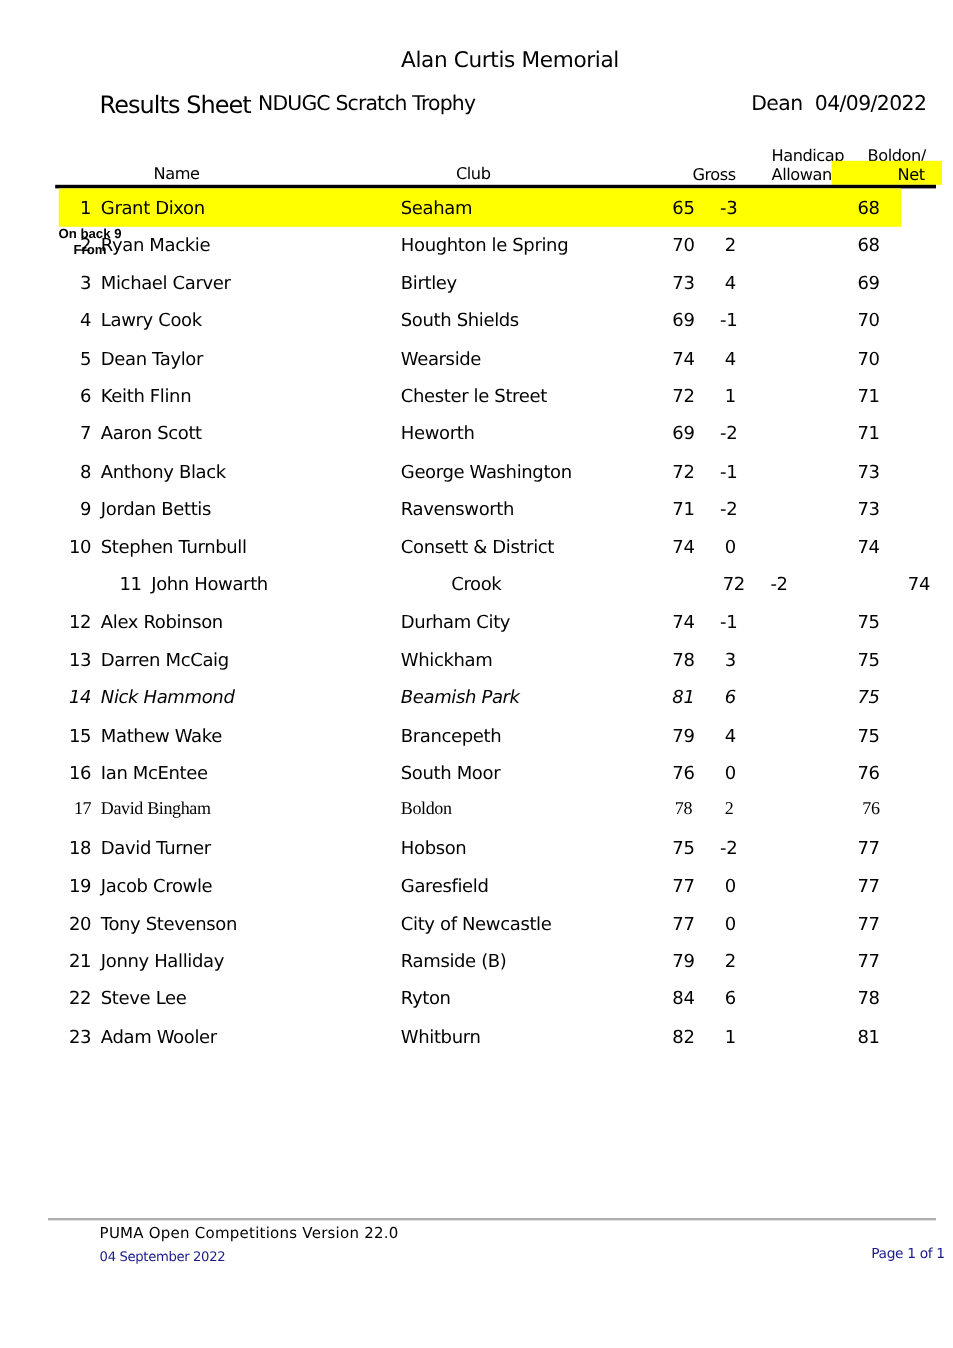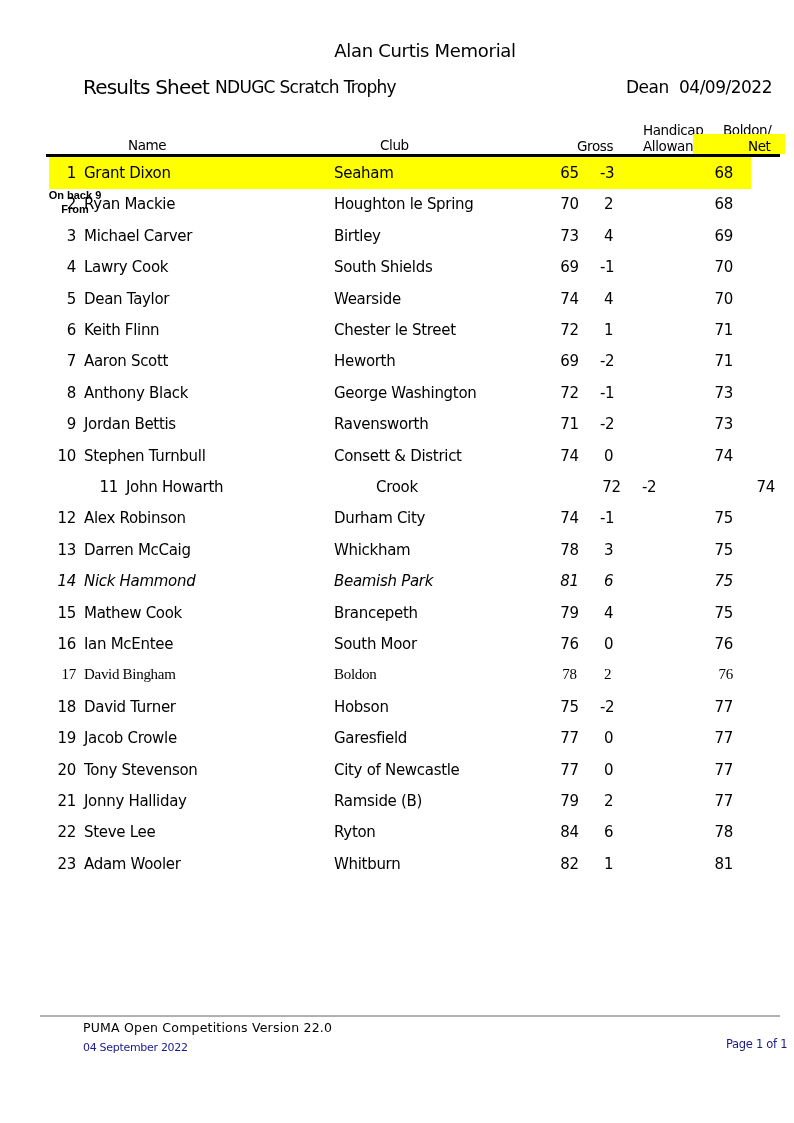--- a/index.html
+++ b/index.html
@@ -173,21 +173,21 @@
       <div class="row" style="top: 565.2px; font-style: italic;">
         <span class="c-pos">14</span>
         <span class="c-name">Nick Hammond</span>
         <span class="c-club">Beamish Park</span>
         <span class="c-gross">81</span>
         <span class="c-hcap pos">6</span>
         <span class="c-net">75</span>
       </div>
       <div class="row" style="top: 596.6px;">
         <span class="c-pos">15</span>
-        <span class="c-name">Mathew Cook</span>
+        <span class="c-name">Mathew Wake</span>
         <span class="c-club">Brancepeth</span>
         <span class="c-gross">79</span>
         <span class="c-hcap pos">4</span>
         <span class="c-net">75</span>
       </div>
       <div class="row" style="top: 628px;">
         <span class="c-pos">16</span>
         <span class="c-name">Ian McEntee</span>
         <span class="c-club">South Moor</span>
         <span class="c-gross">76</span>

